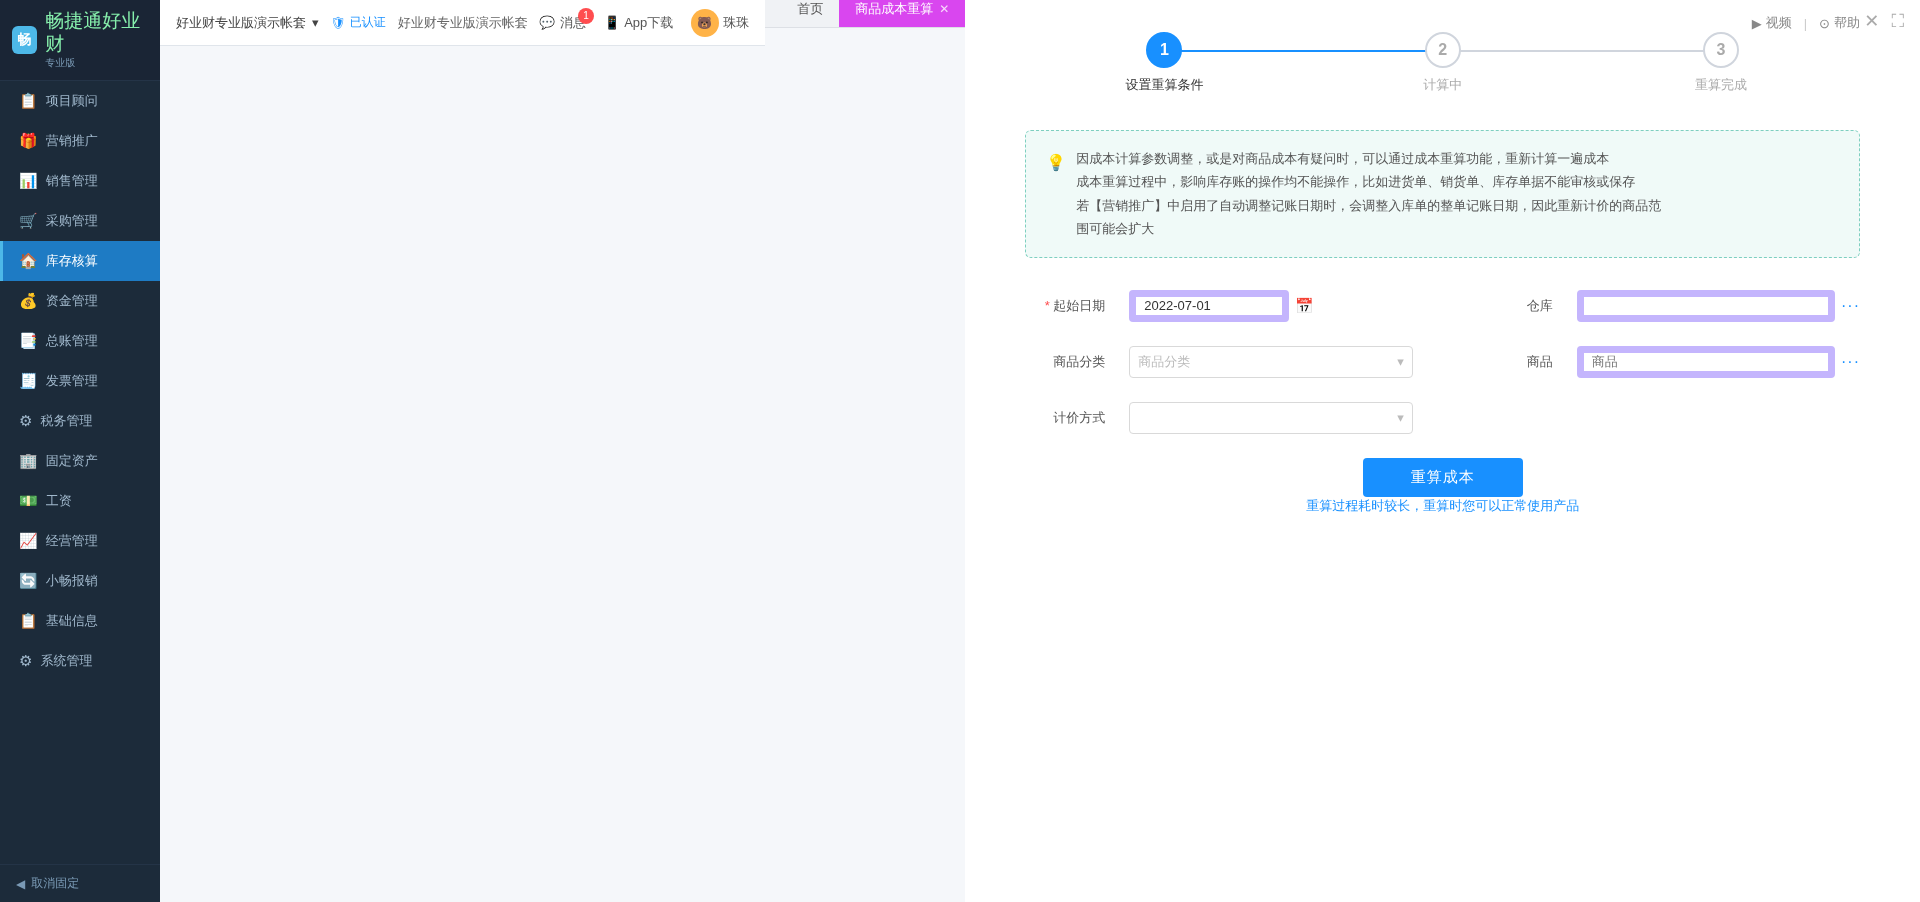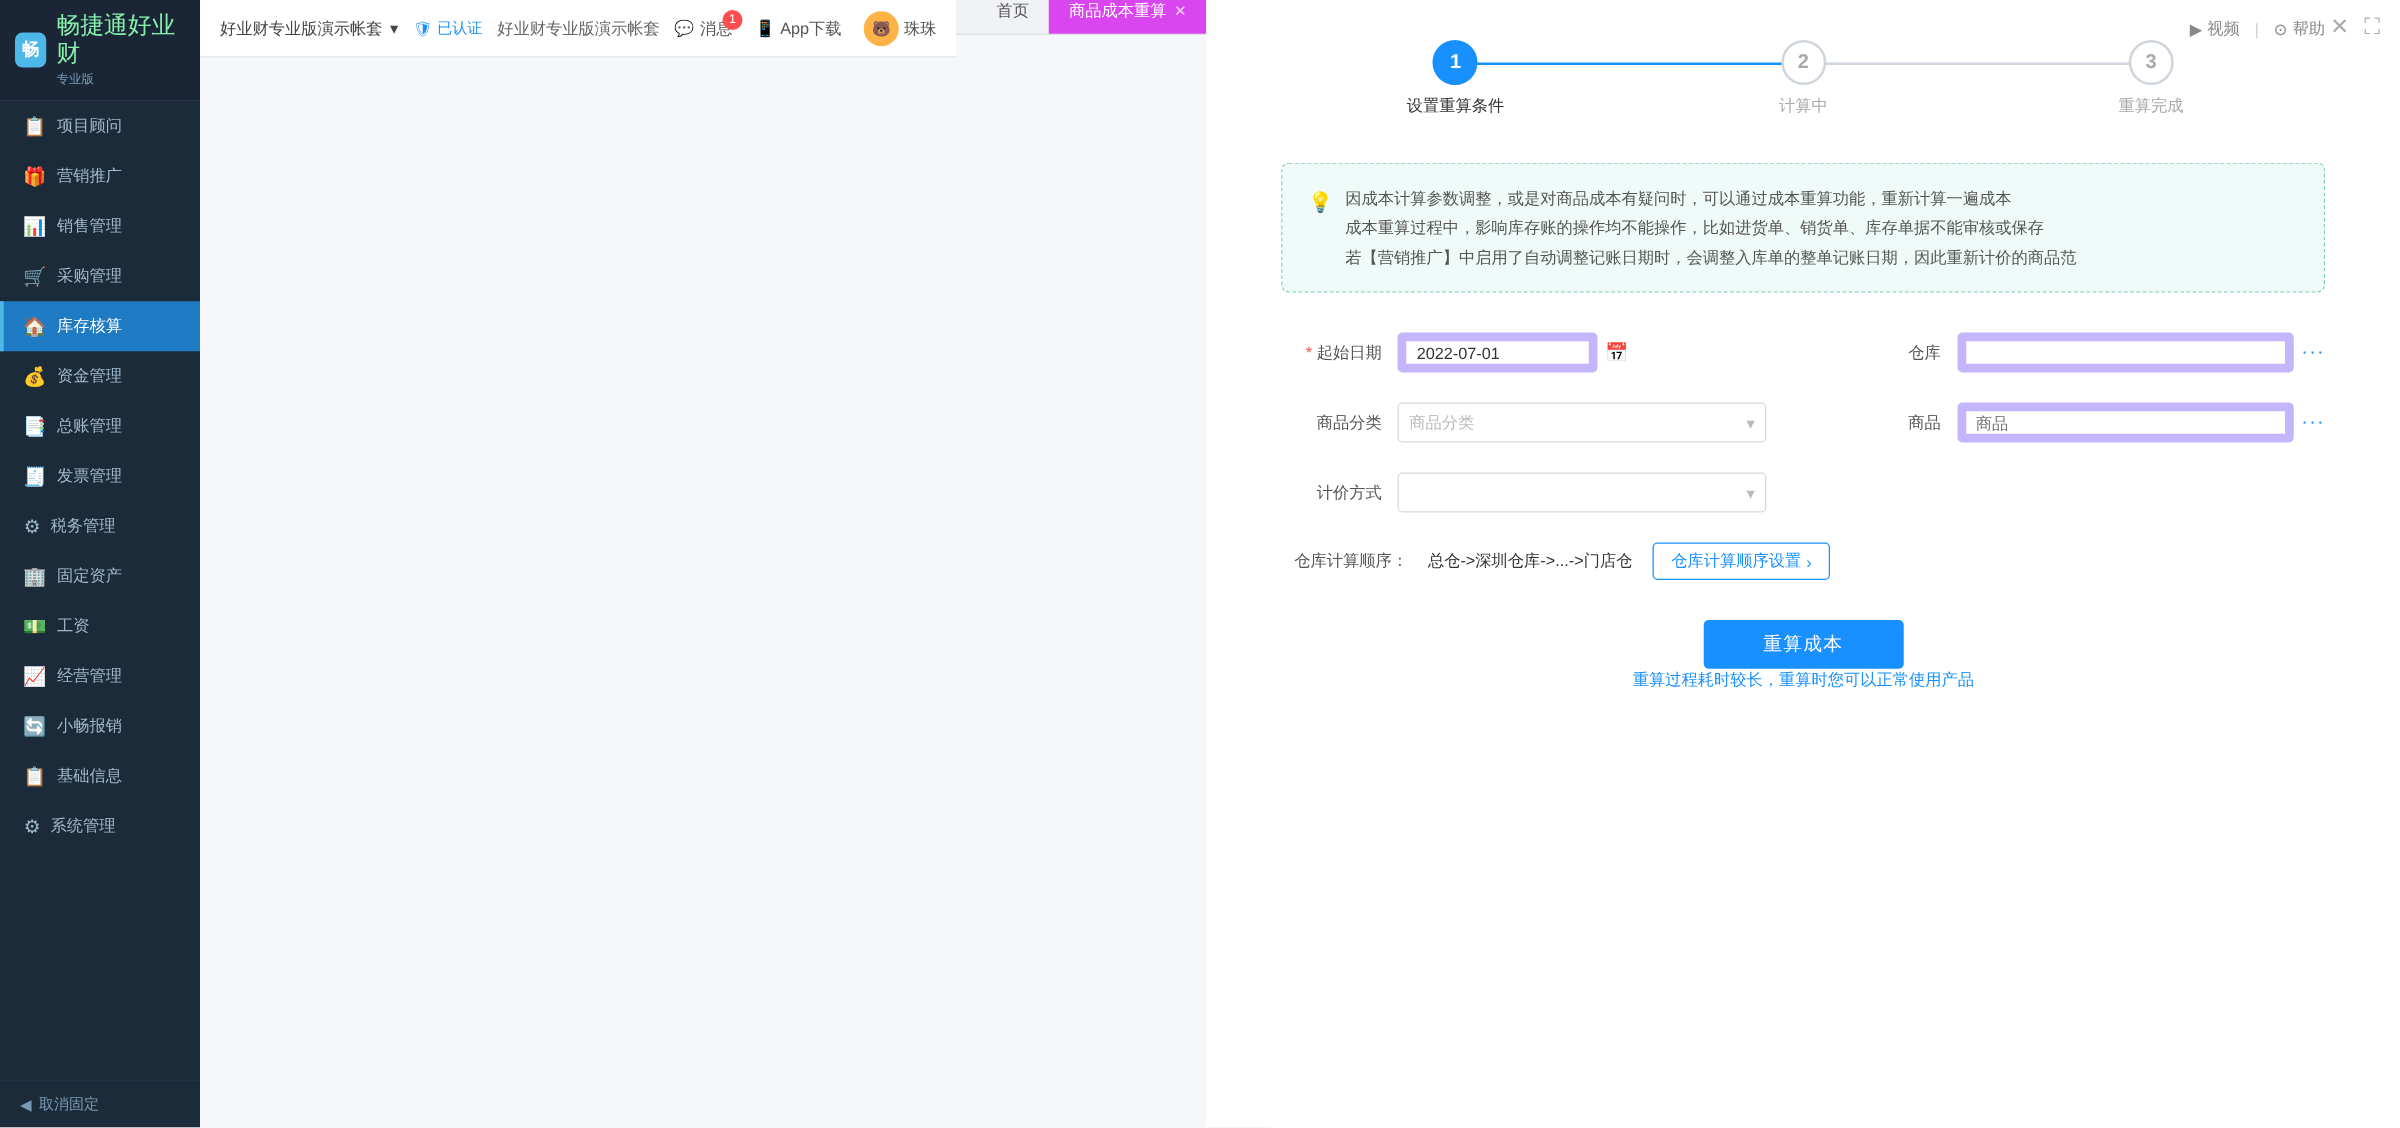--- a/index.html
+++ b/index.html
@@ -237,21 +237,21 @@
     
     .form-grid {
       display: grid;
       grid-template-columns: 1fr 1fr;
       gap: 24px 60px;
       margin-bottom: 24px;
     }
     .form-row {
       display: flex;
       align-items: center;
-      gap: 13px;
+      gap: 24px;
     }
     .form-label {
       width: 80px;
       text-align: right;
       color: #555;
       font-size: 13px;
       flex-shrink: 0;
     }
     .form-label.required::before {
       content: '* ';
@@ -512,20 +512,21 @@
           <div class="step-label">重算完成</div>
         </div>
       </div>
 
       <div class="info-box">
         <span class="info-icon">💡</span>
         <div>
           <div>因成本计算参数调整，或是对商品成本有疑问时，可以通过成本重算功能，重新计算一遍成本</div>
           <div>成本重算过程中，影响库存账的操作均不能操作，比如进货单、销货单、库存单据不能审核或保存</div>
           <div>若【营销推广】中启用了自动调整记账日期时，会调整入库单的整单记账日期，因此重新计价的商品范</div>
+          <div>围可能会扩大</div>
         </div>
       </div>
 
       <div class="form-grid">
 
         <div class="form-row">
           <span class="form-label required">起始日期</span>
           <div class="form-input-with-icon">
             <input class="form-input" type="text" style="max-width: 160px;" value="2022-07-01">
             <span class="form-calendar-btn">📅</span>
@@ -558,28 +559,20 @@
 
         <div class="form-row">
           <span class="form-label">计价方式</span>
           <div class="form-select-box">
             <span></span>
             <span>▾</span>
           </div>
         </div>
       </div>
 
-      <div class="calc-order-row">
-        <span class="calc-order-label">仓库计算顺序：</span>
-        <span class="calc-order-value">总仓-&gt;深圳仓库-&gt;...-&gt;门店仓</span>
-        <button class="calc-order-btn">
-          <span>仓库计算顺序设置</span>
-          <span>›</span>
-        </button>
-      </div>
 
       <div class="submit-area">
         <button class="submit-btn">
           <span>重算成本</span>
         </button>
         <div class="submit-hint">重算过程耗时较长，重算时您可以正常使用产品</div>
       </div>
     </div>
   </div>
 </div>

